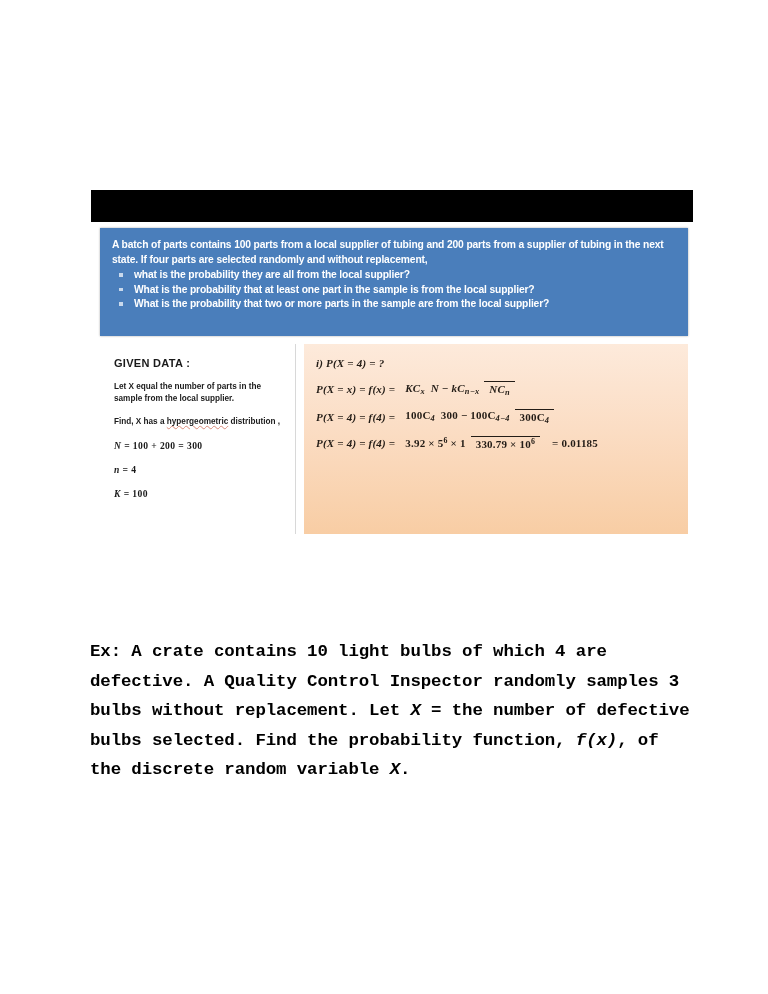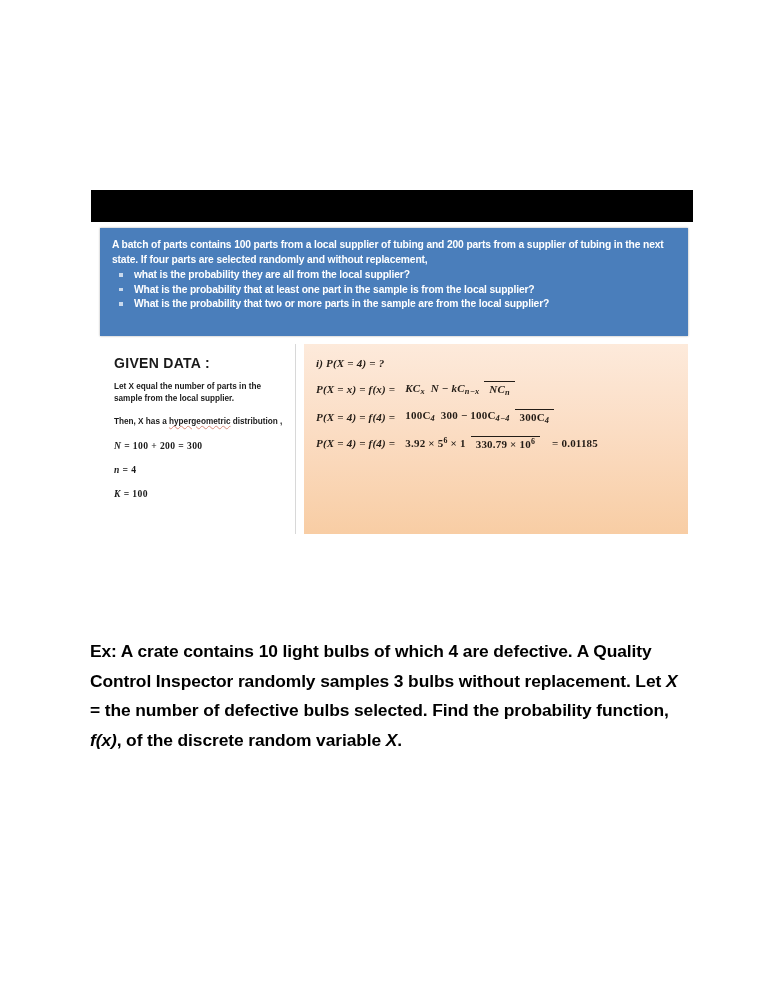--- a/index.html
+++ b/index.html
@@ -97,21 +97,21 @@
     height: 190px;
     background: #ffffff;
     box-sizing: border-box;
     padding: 14px 10px 0 14px;
     color: #1a1a1a;
     font-size: 8.2px;
     line-height: 11.4px;
     font-weight: bold;
   }
   #given-data .gd-title {
-    font-size: 14px;
+    font-size: 11px;
     font-weight: bold;
     letter-spacing: 0.3px;
     margin: 0 0 12px 0;
   }
   #given-data .gd-p {
     margin: 0 0 12px 0;
     font-weight: bold;
   }
   #given-data .spell {
     text-decoration: underline;
@@ -185,21 +185,21 @@
   .sup { font-size: 0.72em; vertical-align: 0.52em; }
   .ital { font-style: italic; }
   .tail { margin-left: 7px; white-space: nowrap; }
 
   
   #body-paragraph {
     position: absolute;
     left: 90px;
     top: 620px;
     width: 600px;
-    font-family: Liberation Sans, sans-serif;
+    font-family: Liberation Mono, monospace;
     font-weight: bold;
     font-size: 17.4px;
     line-height: 29.5px;
     color: #000000;
     letter-spacing: -0.1px;
   }
   #body-paragraph .var {
     font-style: italic;
   }
 </style>
@@ -228,21 +228,21 @@
       </ul>
     </div>
 
     <div id="work-area">
 
       <div id="given-data">
         <div class="gd-title">GIVEN DATA :</div>
 
         <p class="gd-p">Let X equal the number of parts in the sample from the local supplier.</p>
 
-        <p class="gd-p"><span>Then, X has a </span><span class="spell">hypergeometric</span><span> distribution ,</span></p>
+        <p class="gd-p"><span>Find, X has a </span><span class="spell">hypergeometric</span><span> distribution ,</span></p>
 
         <p class="gd-eq"><i>N</i>&nbsp;<span>= 100 + 200 = 300</span></p>
 
         <p class="gd-eq"><i>n</i>&nbsp;<span>= 4</span></p>
 
         <p class="gd-eq"><i>K</i>&nbsp;<span>= 100</span></p>
       </div>
 
       <div id="col-divider"></div>
 

